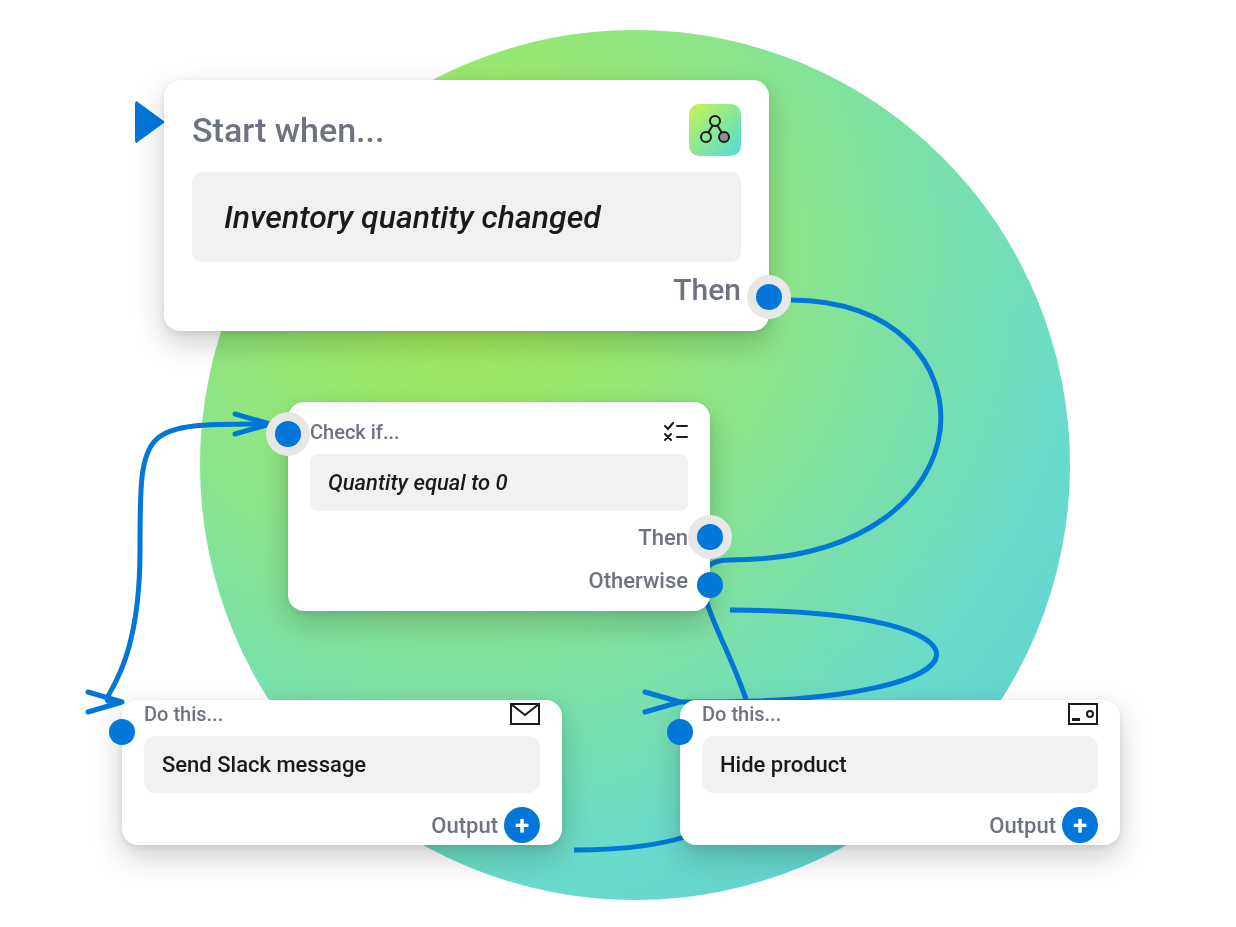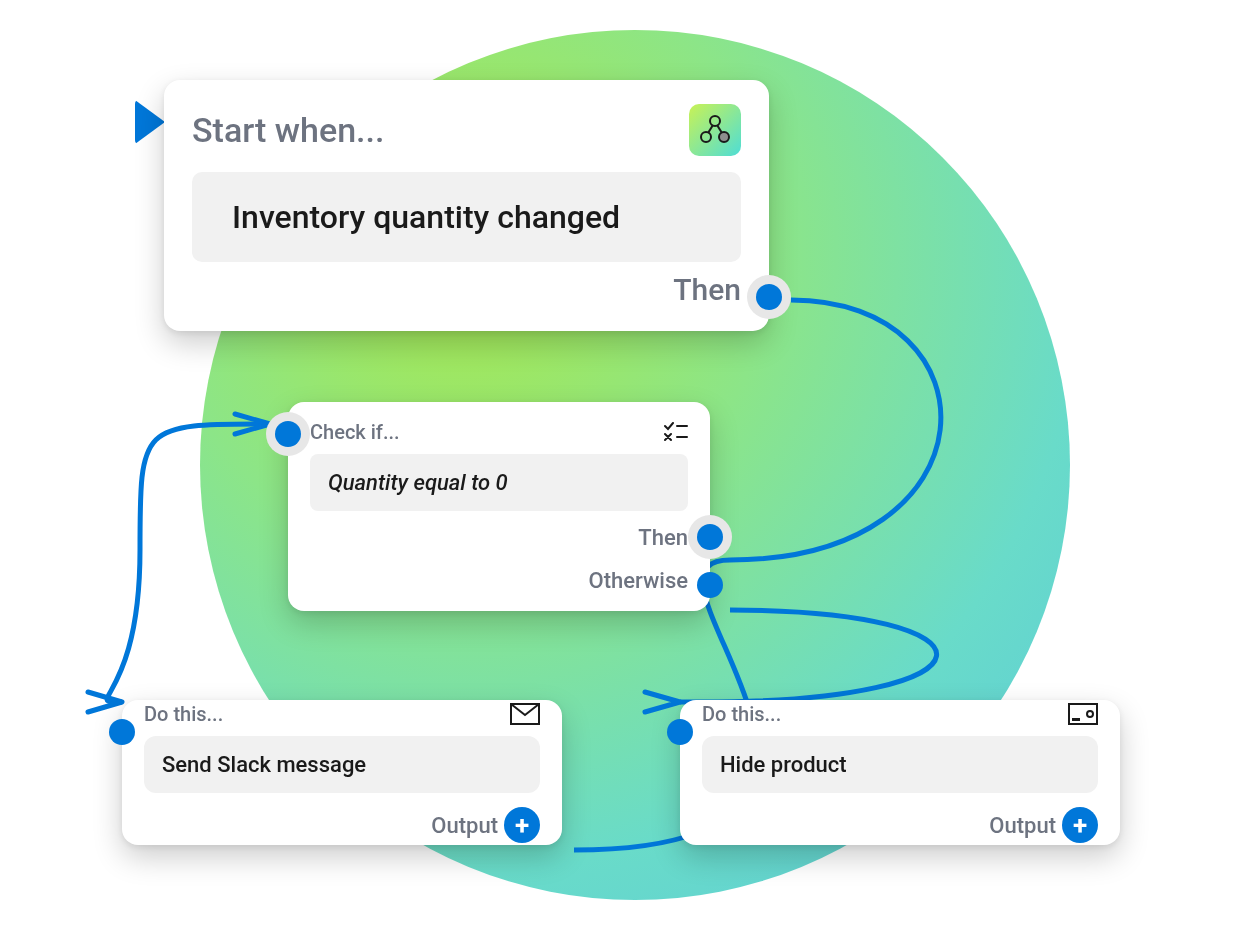--- a/index.html
+++ b/index.html
@@ -23,21 +23,21 @@
   svg.connectors{position:absolute;inset:0;width:1236px;height:927px;pointer-events:none;}
   .card{
     position:absolute;background:#FFFFFF;border-radius:16px;
     box-shadow:0 12px 30px rgba(0,0,0,0.20),0 2px 6px rgba(0,0,0,0.08);
     padding:24px 28px;box-sizing:border-box;
   }
   .card-header{display:flex;align-items:center;justify-content:space-between;margin-bottom:16px;}
   .card-title{color:var(--gray);font-weight:500;text-align:right;}
   .trigger-card{left:164px;top:80px;width:605px;}
   .trigger-card .card-title{font-size:34px;}
-  .trigger-card .pill{background:var(--light);border-radius:10px;padding:26px 40px;font-size:32px;font-weight:500;color:var(--dark);}
+  .trigger-card .pill{background:var(--light);border-radius:10px;padding:26px 32px;font-size:32px;font-weight:500;color:var(--dark);font-style:italic;}
   .trigger-card .footer{display:flex;justify-content:flex-end;margin-top:10px;font-size:30px;color:var(--gray);font-weight:500;}
   .check-card{left:288px;top:402px;width:422px;padding:18px 22px;}
   .check-card .card-header{margin-bottom:10px;}
   .check-card .card-title{font-size:20px;}
   .check-card .pill{background:var(--light);border-radius:8px;padding:16px 18px;font-size:22px;font-weight:500;color:var(--dark);font-style:italic;}
   .check-card .footer{display:flex;flex-direction:column;align-items:flex-end;gap:18px;margin-top:14px;font-size:22px;color:var(--gray);font-weight:500;}
   .action-card{top:700px;width:440px;padding:2px 22px;}
   .action-card .card-header{margin-bottom:10px;}
   .action-card .card-title{font-size:20px;}
   .action-card .pill{background:var(--light);border-radius:12px;padding:16px 18px;font-size:22px;font-weight:500;color:var(--dark);}

